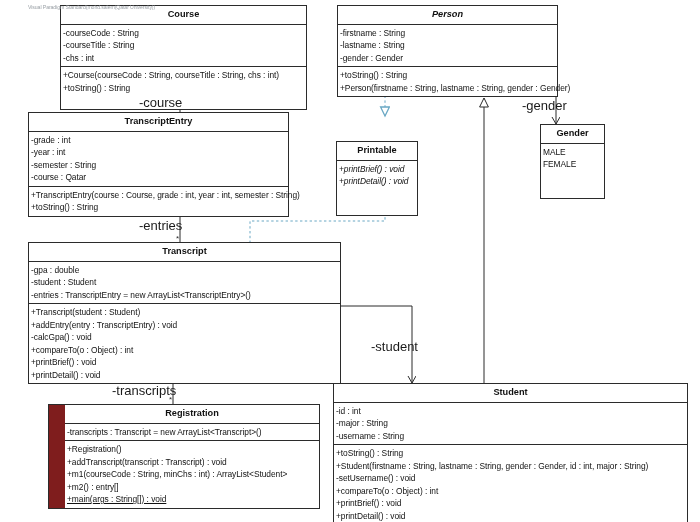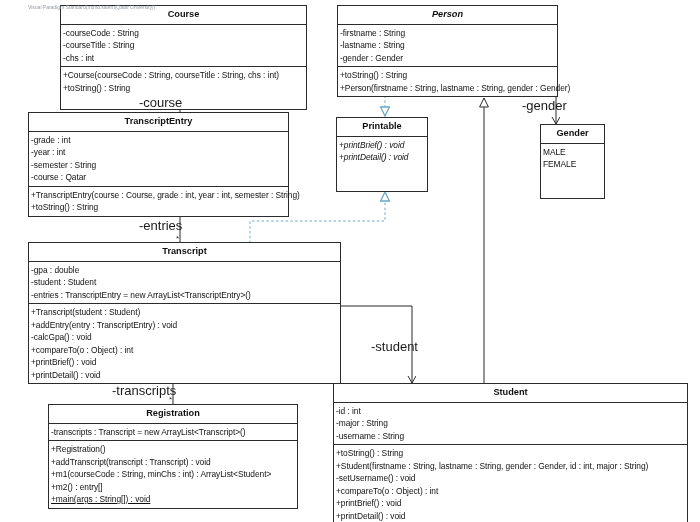--- a/index.html
+++ b/index.html
@@ -195,21 +195,21 @@
       <div class="uml-row">-year : int</div>
       <div class="uml-row">-semester : String</div>
       <div class="uml-row">-course : Qatar</div>
     </div>
     <div class="uml-compartment last">
       <div class="uml-row">+TranscriptEntry(course : Course, grade : int, year : int, semester : String)</div>
       <div class="uml-row">+toString() : String</div>
     </div>
   </div>
 
-  <div class="uml-class" style="left:336px; top:117px; width:92px;">
+  <div class="uml-class" style="left:336px; top:141px; width:82px;">
     <div class="uml-name">Printable</div>
     <div class="uml-compartment last">
       <div class="uml-row italic">+printBrief() : void</div>
       <div class="uml-row italic">+printDetail() : void</div>
       <div class="uml-row">&nbsp;</div>
       <div class="uml-row">&nbsp;</div>
     </div>
   </div>
 
   <div class="uml-class" style="left:540px; top:124px; width:65px;">
@@ -232,21 +232,21 @@
     <div class="uml-compartment last">
       <div class="uml-row">+Transcript(student : Student)</div>
       <div class="uml-row">+addEntry(entry : TranscriptEntry) : void</div>
       <div class="uml-row">-calcGpa() : void</div>
       <div class="uml-row">+compareTo(o : Object) : int</div>
       <div class="uml-row">+printBrief() : void</div>
       <div class="uml-row">+printDetail() : void</div>
     </div>
   </div>
 
-  <div class="uml-class" style="left:48px; top:404px; width:250px;">
+  <div class="uml-class" style="left:48px; top:404px; width:272px;padding-left:16px;">
     <div class="uml-name">Registration</div>
     <div class="uml-compartment">
       <div class="uml-row">-transcripts : Transcript = new ArrayList&lt;Transcript&gt;()</div>
     </div>
     <div class="uml-compartment last">
       <div class="uml-row">+Registration()</div>
       <div class="uml-row">+addTranscript(transcript : Transcript) : void</div>
       <div class="uml-row">+m1(courseCode : String, minChs : int) : ArrayList&lt;Student&gt;</div>
       <div class="uml-row">+m2() : entry[]</div>
       <div class="uml-row underline"><span class="u">+main(args : String[]) : void</span></div>

